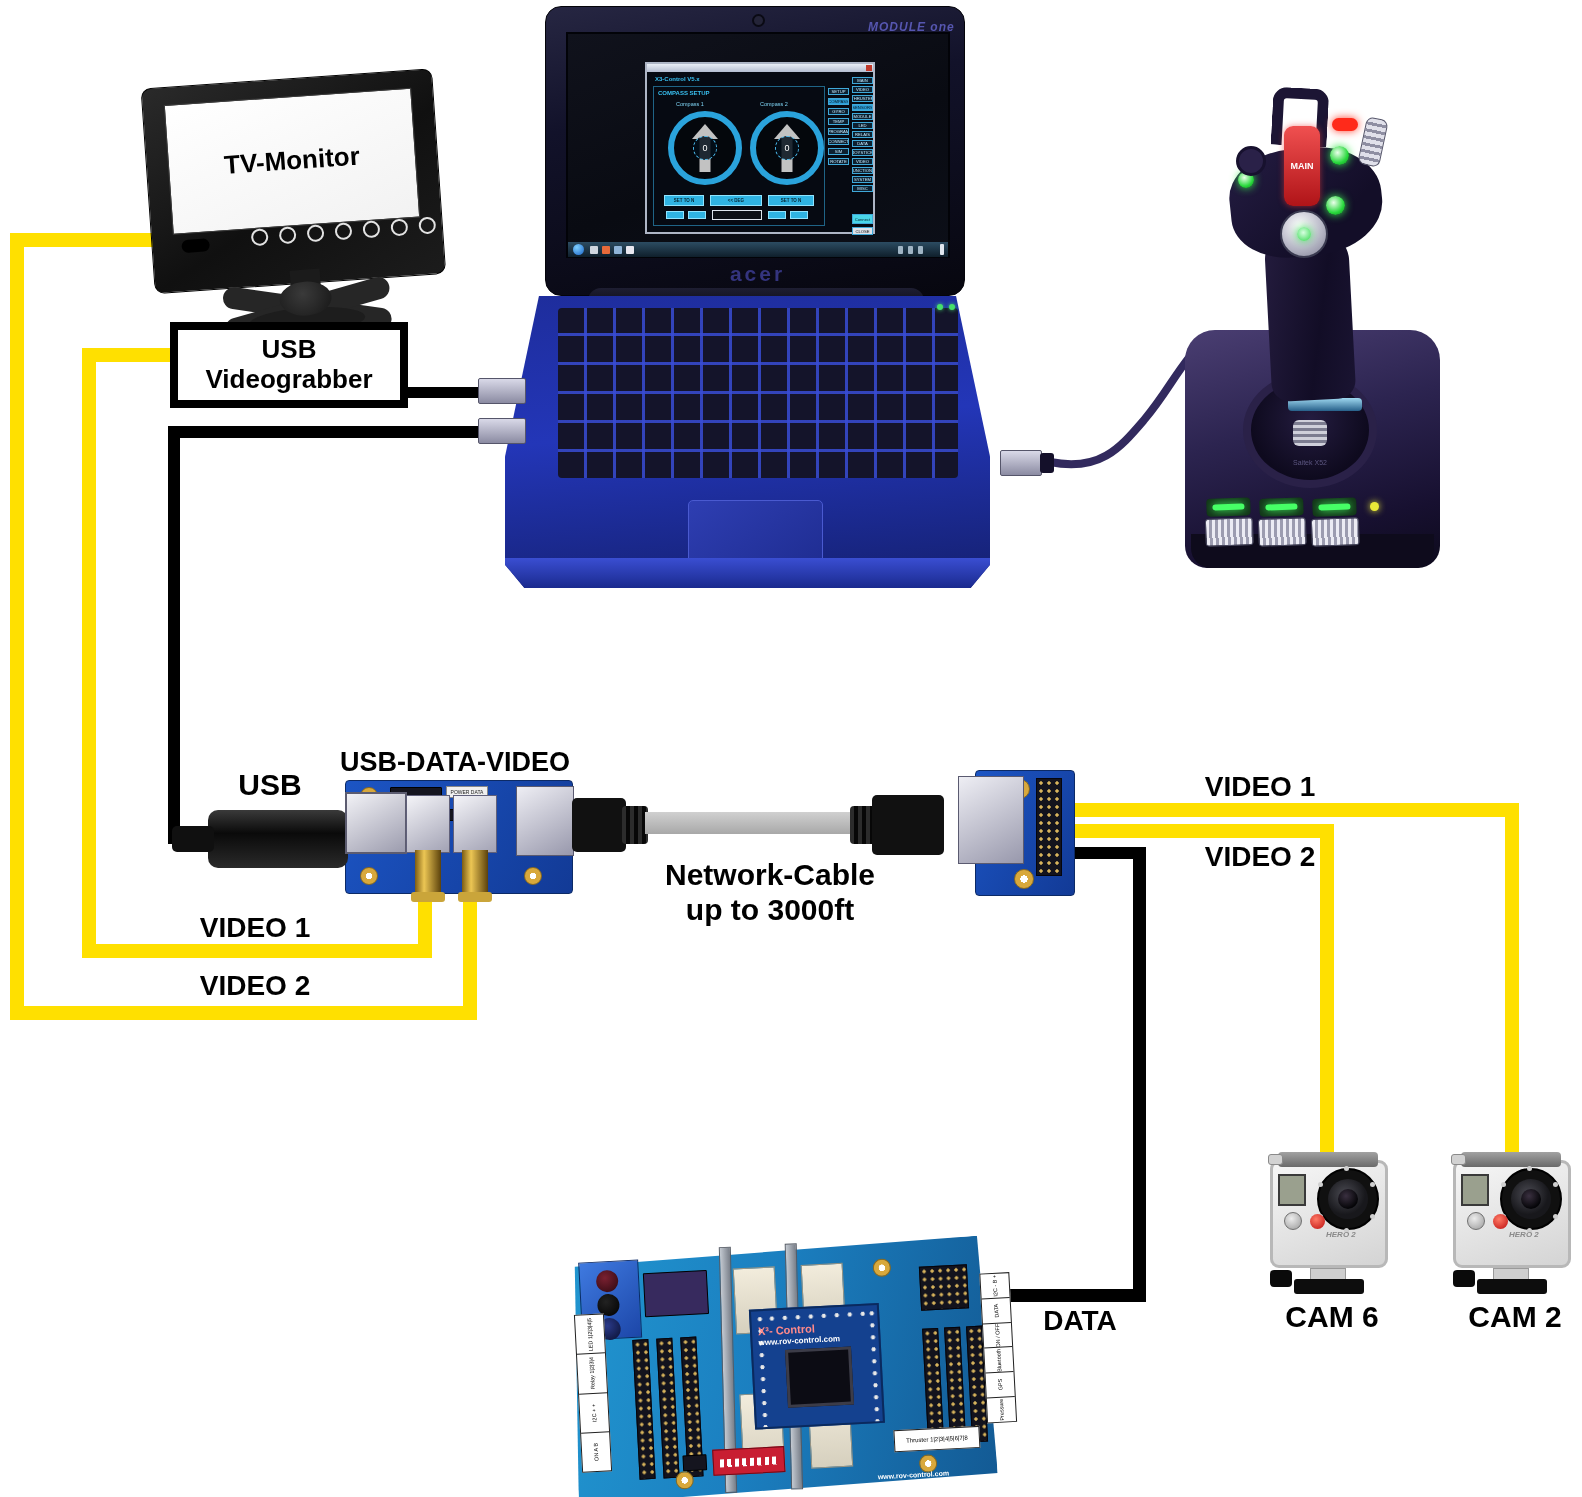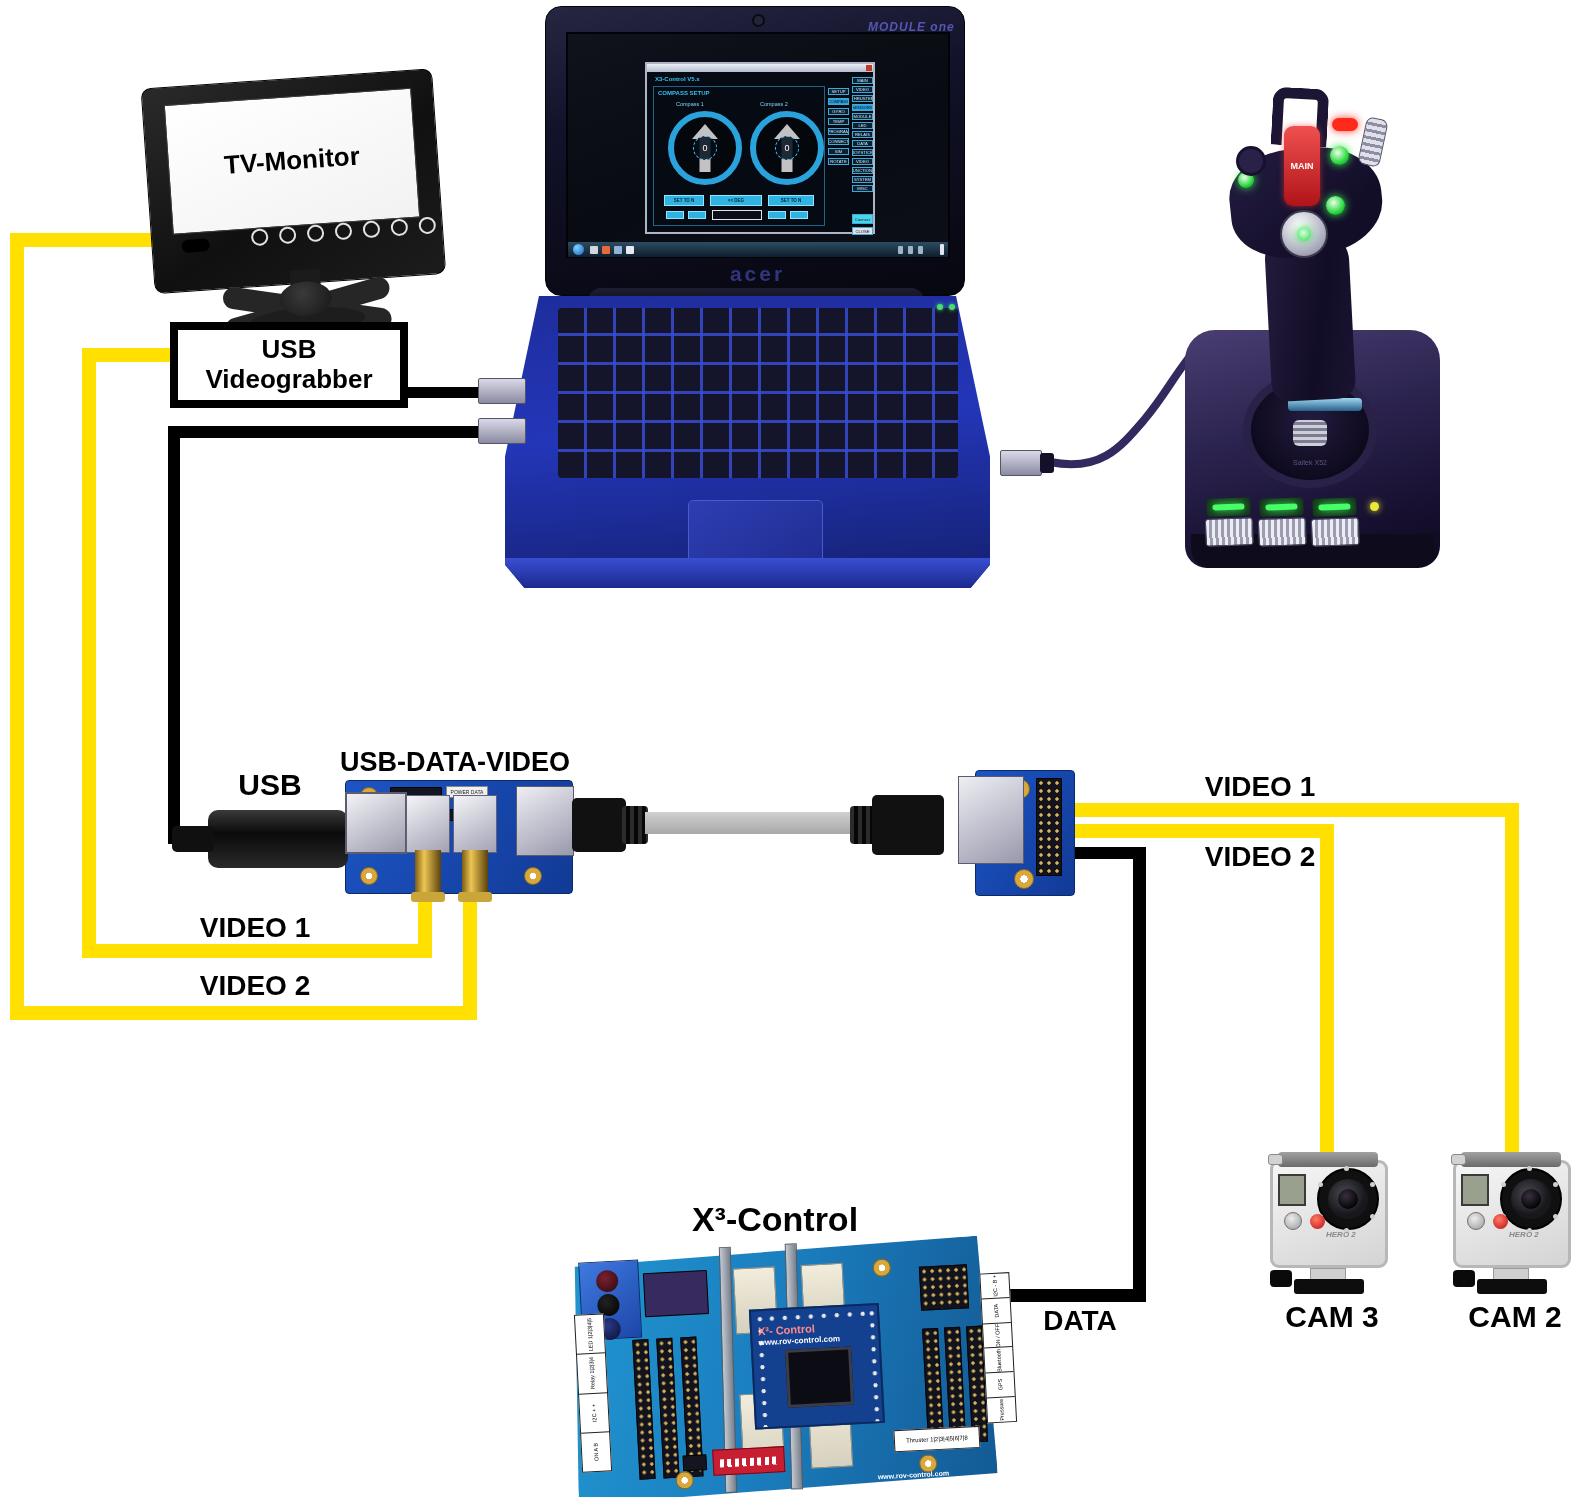--- a/index.html
+++ b/index.html
@@ -491,20 +491,23 @@
     <div class="model">HERO 2</div>
     <div class="tab"></div>
     <div class="buckle"></div>
     <div class="knob"></div>
   </div>
 
   <div class="lbl" style="left:215px;top:768px;width:110px;font-size:30px">USB</div>
   <div class="lbl" style="left:330px;top:747px;width:250px;font-size:27px">USB-DATA-VIDEO</div>
   <div class="lbl" style="left:180px;top:912px;width:150px;font-size:28px">VIDEO 1</div>
   <div class="lbl" style="left:180px;top:970px;width:150px;font-size:28px">VIDEO 2</div>
+  <div class="lbl" style="left:640px;top:858px;width:260px;font-size:30px">
+    <div>Network-Cable</div>
+    <div>up to 3000ft</div>
+  </div>
   <div class="lbl" style="left:1185px;top:771px;width:150px;font-size:28px">VIDEO 1</div>
   <div class="lbl" style="left:1185px;top:841px;width:150px;font-size:28px">VIDEO 2</div>
   <div class="lbl" style="left:1005px;top:1305px;width:150px;font-size:28px">DATA</div>
-  <div class="lbl" style="left:650px;top:1200px;width:250px;font-size:34px">X³-Control</div>
-  <div class="lbl" style="left:1262px;top:1300px;width:140px;font-size:30px">CAM 3</div>
+  <div class="lbl" style="left:1262px;top:1300px;width:140px;font-size:30px">CAM 6</div>
   <div class="lbl" style="left:1445px;top:1300px;width:140px;font-size:30px">CAM 2</div>
 
 </div>
 
 </body></html>

